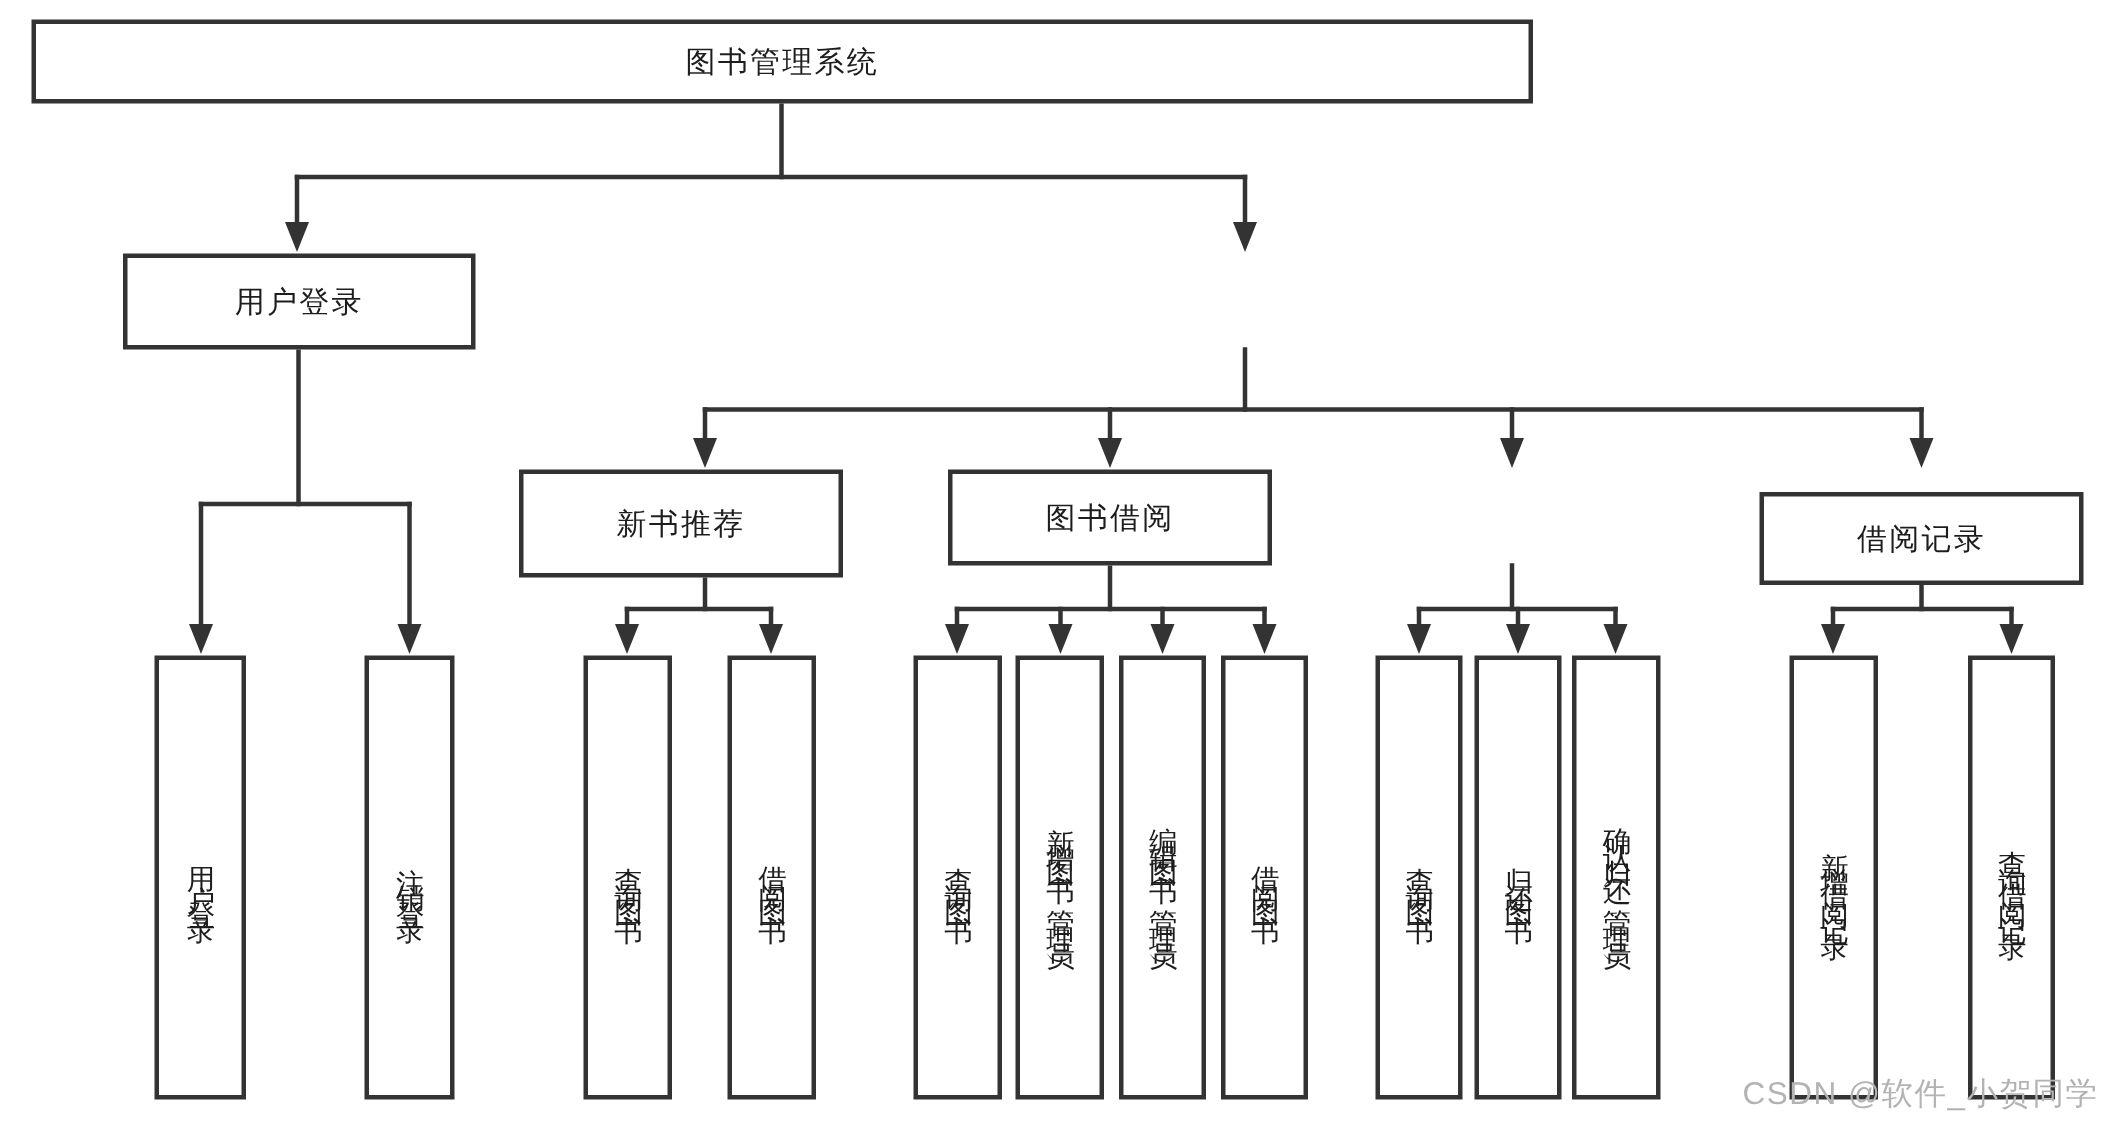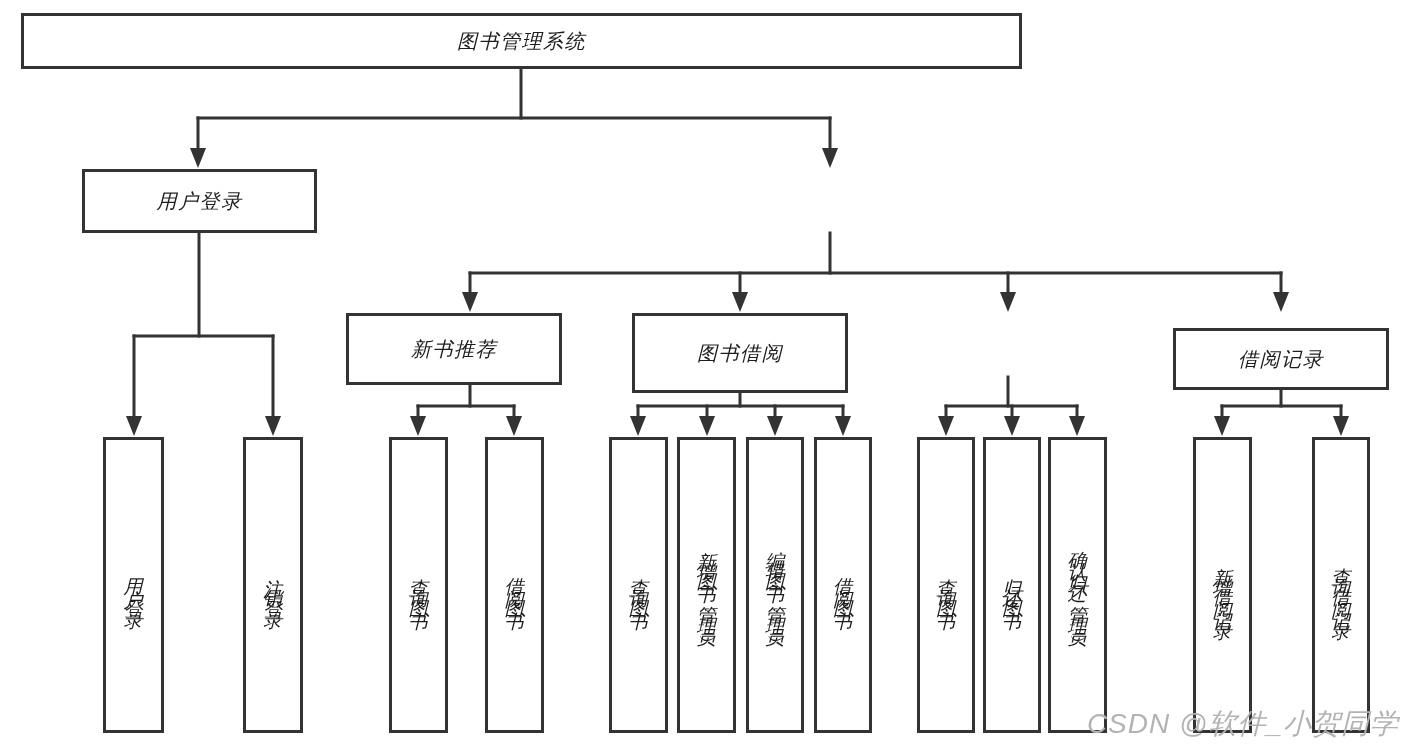--- a/index.html
+++ b/index.html
@@ -1,20 +1,19 @@
 <!DOCTYPE html>
 <html style="--line: #333333; --box_bg: #ffffff; --text: #1d1d1d; --watermark: #b3b3b3;"><head>
 <meta charset="utf-8">
 <style>
   html, body { margin:0; padding:0; background:#ffffff; }
   .stage {
     position:relative; width:1405px; height:747px; background:#ffffff;
     font-family:"Liberation Sans","DejaVu Sans",sans-serif; overflow:hidden;
     color: var(--text, #1d1d1d);
-    font-style: italic;
   }
   #connectors { position:absolute; left:0; top:0; width:1405px; height:747px; }
   #connectors line { stroke: var(--line, #333333); stroke-width:3; stroke-linecap:square; }
   #connectors polygon { fill: var(--line, #333333); stroke:none; }
   .node {
     position:absolute; box-sizing:border-box;
     border:3px solid var(--line, #333333);
     background: var(--box_bg, #ffffff);
     display:flex; align-items:center; justify-content:center;
     font-size:20px; letter-spacing:1.5px; text-align:center;
@@ -24,21 +23,21 @@
   .vtext {
     display:block;
     writing-mode: vertical-rl;
     text-orientation: mixed;
     letter-spacing:11px;
     line-height:1;
     white-space:nowrap;
   }
   .watermark {
     position:absolute; right:6px; bottom:4px;
-    font-size:28px; letter-spacing:1px;
+    font-size:21px; letter-spacing:1px;
     color: var(--watermark, #b3b3b3);
     z-index:5;
   }
 </style>
 </head>
 <body>
 
 <div class="stage">
 
   <svg id="connectors" viewBox="0 0 1405 747" xmlns="http://www.w3.org/2000/svg">
@@ -115,21 +114,21 @@
       <line x1="1341" y1="406" x2="1341" y2="418"></line>
       <polygon points="1333,416 1349,416 1341,436"></polygon>
     </g>
   </svg>
 
   <div class="node root" style="left:21px;top:13px;width:1001px;height:56px">图书管理系统</div>
 
   <div class="node" style="left:82px;top:169px;width:235px;height:64px">用户登录</div>
 
   <div class="node" style="left:346px;top:313px;width:216px;height:72px">新书推荐</div>
-  <div class="node" style="left:632px;top:313px;width:216px;height:80px">图书借阅</div>
+  <div class="node" style="left:632px;top:313px;width:216px;height:64px">图书借阅</div>
   <div class="node" style="left:1173px;top:328px;width:216px;height:62px">借阅记录</div>
 
   <div class="node leaf" style="left:103px;top:437px;width:61px;height:296px">
     <span class="vtext">用户登录</span>
   </div>
   <div class="node leaf" style="left:243px;top:437px;width:60px;height:296px">
     <span class="vtext">注销登录</span>
   </div>
 
   <div class="node leaf" style="left:389px;top:437px;width:59px;height:296px">

